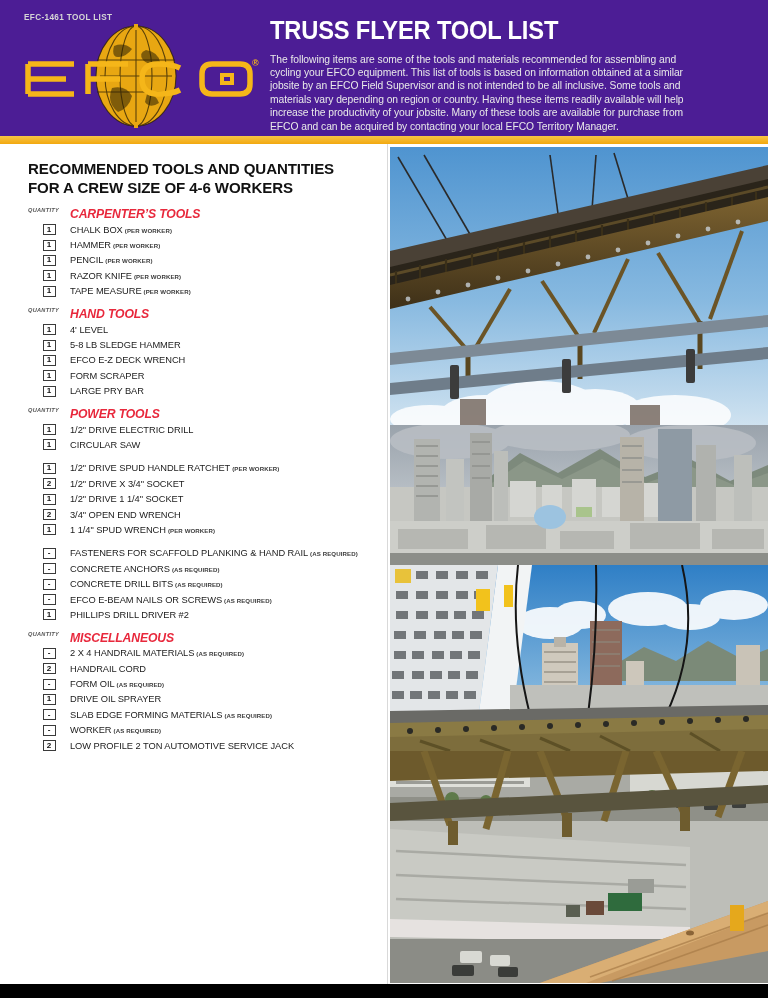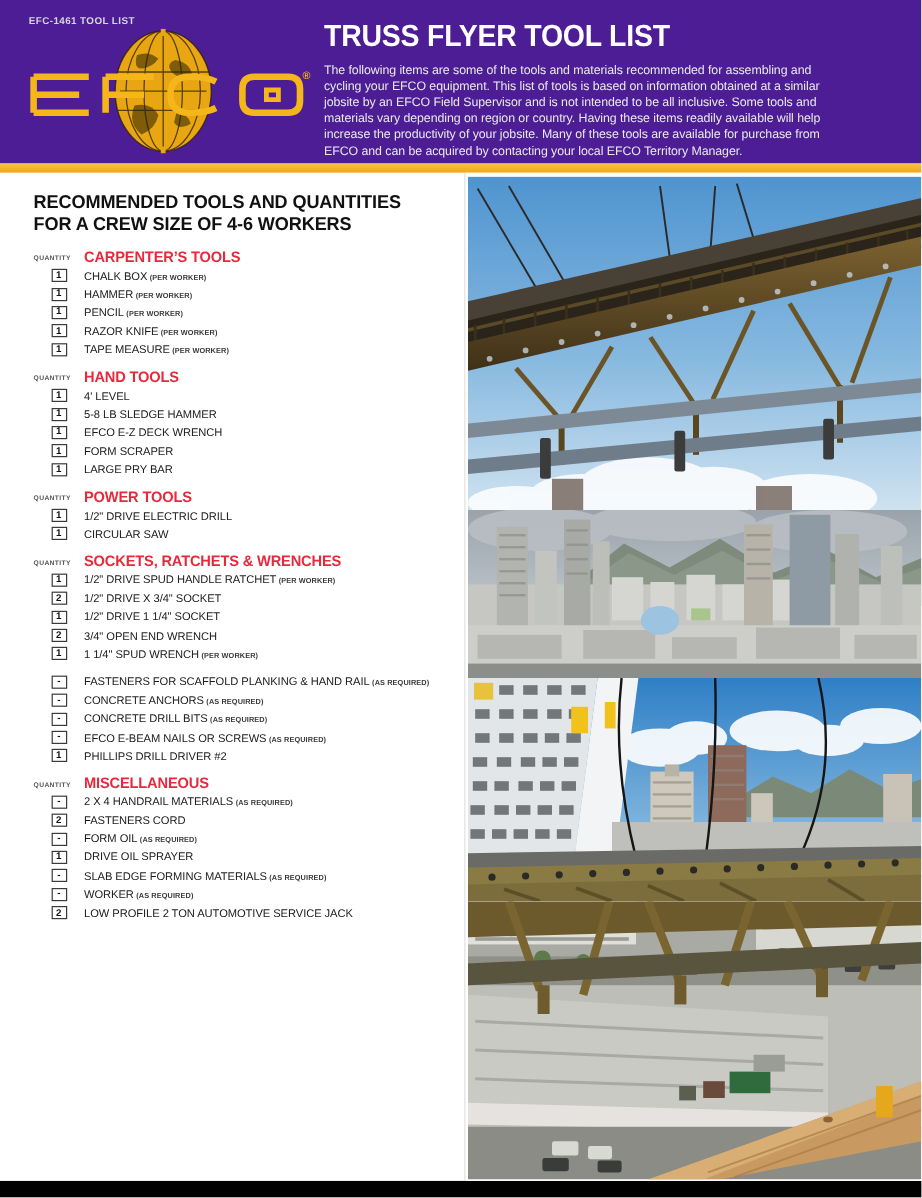--- a/index.html
+++ b/index.html
@@ -126,22 +126,22 @@
     letter-spacing: -0.1px;
     margin: 0 0 10px 0;
     transform: scaleX(0.98);
     transform-origin: left top;
   }
   .main-head span { display: block; }
 
   .section { margin-bottom: 8px; }
   .sec-head-row {
     display: flex;
-    align-items: flex-end;
     margin-bottom: 1px;
+    font-style: italic;
   }
   .qty-label {
     width: 42px;
     flex: 0 0 42px;
     color: #555555;
     font-size: 5.6px;
     font-weight: 600;
     letter-spacing: 0.3px;
     padding-bottom: 2px;
   }
@@ -361,24 +361,20 @@
               <div class="item-name"><span>1/2" DRIVE ELECTRIC DRILL</span></div>
             </div>
             <div class="item-row">
               <div class="qty-cell">
                 <div class="qty-box">1</div>
               </div>
               <div class="item-name"><span>CIRCULAR SAW</span></div>
             </div>
           </div>
           <div class="section">
-            <div class="sec-head-row">
-              <div class="qty-label">QUANTITY</div>
-              <div class="sec-title">SOCKETS, RATCHETS &amp; WRENCHES</div>
-            </div>
             <div class="item-row">
               <div class="qty-cell">
                 <div class="qty-box">1</div>
               </div>
               <div class="item-name"><span>1/2" DRIVE SPUD HANDLE RATCHET</span><span class="item-note">(PER WORKER)</span></div>
             </div>
             <div class="item-row">
               <div class="qty-cell">
                 <div class="qty-box">2</div>
               </div>
@@ -443,21 +439,21 @@
             <div class="item-row">
               <div class="qty-cell">
                 <div class="qty-box">-</div>
               </div>
               <div class="item-name"><span>2 X 4 HANDRAIL MATERIALS</span><span class="item-note">(AS REQUIRED)</span></div>
             </div>
             <div class="item-row">
               <div class="qty-cell">
                 <div class="qty-box">2</div>
               </div>
-              <div class="item-name"><span>FASTENERS CORD</span></div>
+              <div class="item-name"><span>HANDRAIL CORD</span></div>
             </div>
             <div class="item-row">
               <div class="qty-cell">
                 <div class="qty-box">-</div>
               </div>
               <div class="item-name"><span>FORM OIL</span><span class="item-note">(AS REQUIRED)</span></div>
             </div>
             <div class="item-row">
               <div class="qty-cell">
                 <div class="qty-box">1</div>

